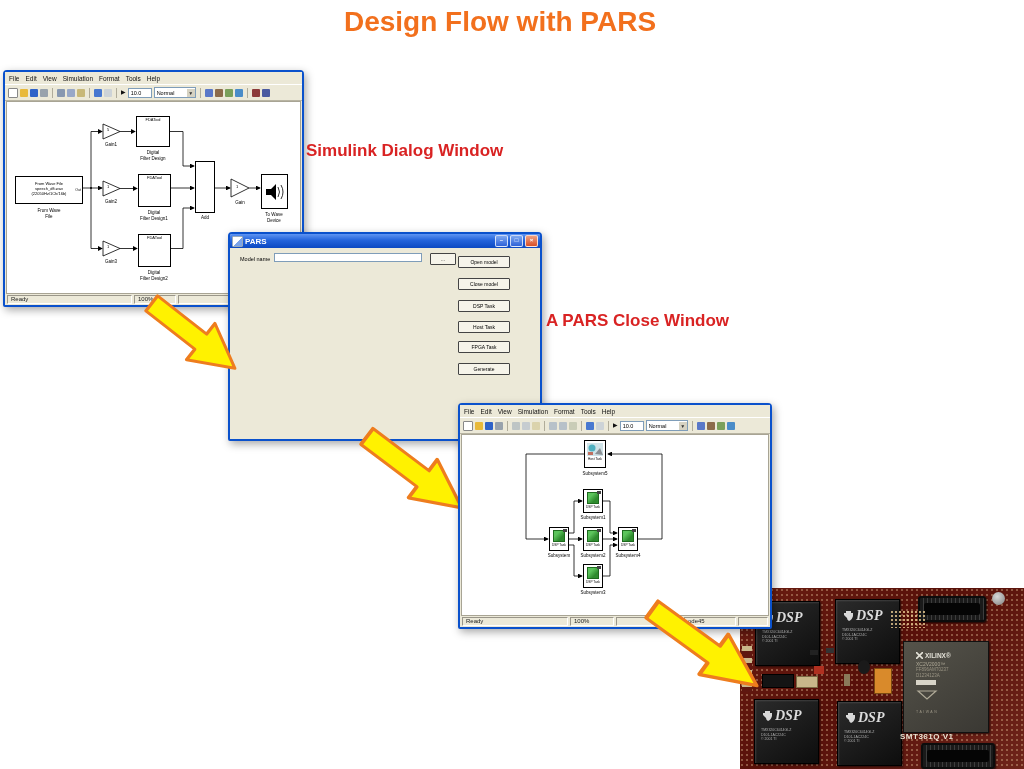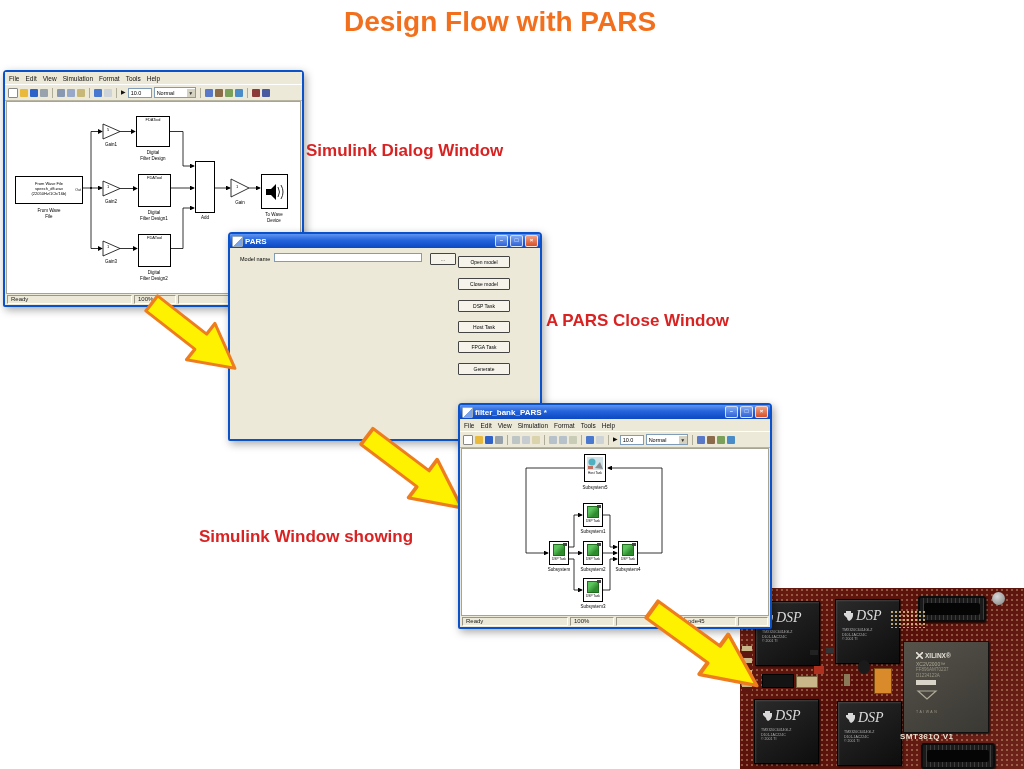--- a/index.html
+++ b/index.html
@@ -72,21 +72,21 @@
   
   .board{position:absolute;left:740px;top:588px;width:284px;height:181px;z-index:5;
     background:linear-gradient(135deg,#6B1D12 0%,#571009 45%,#6E241A 100%);overflow:hidden;}
   .board .dots{position:absolute;inset:0;opacity:.45;
     background-image:radial-gradient(circle at 2px 2px,rgba(235,205,160,.8) .8px,transparent 1.3px);
     background-size:5px 5px;}
   .chip{position:absolute;width:63px;height:63px;border:1px solid #000;color:#eee;
     background:linear-gradient(145deg,#2b2b2b,#0d0d0d);
     box-shadow:inset 1px 1px 2px rgba(255,255,255,.14),1px 1px 2px rgba(0,0,0,.6);}
   .chiprow{display:flex;align-items:center;gap:3px;margin:8px 0 0 8px;}
-  .dsptxt{font-family:"Liberation Serif",serif;font-style:italic;font-weight:normal;
+  .dsptxt{font-family:"Liberation Serif",serif;font-style:italic;font-weight:bold;
     font-size:14px;color:#dcdcdc;}
   .chipsmall{font-size:3.5px;color:#b0b0b0;margin:4px 0 0 6px;line-height:4.6px;text-align:left;}
   .fpga{position:absolute;left:163px;top:53px;width:86px;height:92px;border:1px solid #111;
     background:linear-gradient(145deg,#55534a,#3a3833);box-shadow:1px 1px 2px rgba(0,0,0,.6);
     color:#ddd;padding:10px 0 0 12px;box-sizing:border-box;}
   .fpgarow{display:flex;align-items:center;gap:2px;font-size:6.5px;font-weight:bold;color:#e2e0d6;}
   .fpgapart{font-size:5px;color:#b0aa98;margin-top:2px;}
   .fpgacode{font-size:4.5px;color:#9a9484;line-height:5.5px;}
   .whitebar{width:20px;height:5px;background:#d8d4c8;margin:2px 0;}
   .fpgacountry{font-size:3.5px;color:#9a9484;letter-spacing:1.5px;margin-top:5px;}
@@ -101,21 +101,20 @@
   .cmp{position:absolute;}
 </style>
 </head>
 <body>
 
 <div class="slide-title">Design Flow with PARS</div>
 
 <div class="redlabel" style="left:306px;top:141px;">Simulink Dialog Window</div>
 <div class="redlabel" style="left:546px;top:311px;">A PARS Close Window</div>
 <div class="redlabel center" style="left:170px;top:526px;width:272px;">
-  <div>Simulink Window showing</div>
 </div>
 <div class="redlabel center" style="left:432px;top:686px;width:270px;">
 </div>
 
 <div class="board">
   <div class="dots"></div>
 
   <div class="chip" style="left:15px;top:13px;">
     <div class="chiprow">
       <svg width="9" height="10">
@@ -358,28 +357,20 @@
     <div class="pbtn" style="left:228px;top:8px;">Open model</div>
     <div class="pbtn" style="left:228px;top:30px;">Close model</div>
     <div class="pbtn" style="left:228px;top:52px;">DSP Task</div>
     <div class="pbtn" style="left:228px;top:73px;">Host Task</div>
     <div class="pbtn" style="left:228px;top:93px;">FPGA Task</div>
     <div class="pbtn" style="left:228px;top:115px;">Generate</div>
   </div>
 </div>
 
 <div class="xp-window" style="left:458px;top:403px;width:310px;height:222px;z-index:30;">
-  <div class="titlebar">
-    <div class="appicon"></div>
-    <span>filter_bank_PARS *</span>
-    <div class="tspacer"></div>
-    <div class="wbtn mn">–</div>
-    <div class="wbtn mx">□</div>
-    <div class="wbtn cl">×</div>
-  </div>
   <div class="menubar">
     <span>File</span>
     <span>Edit</span>
     <span>View</span>
     <span>Simulation</span>
     <span>Format</span>
     <span>Tools</span>
     <span>Help</span>
   </div>
   <div class="toolbar">

